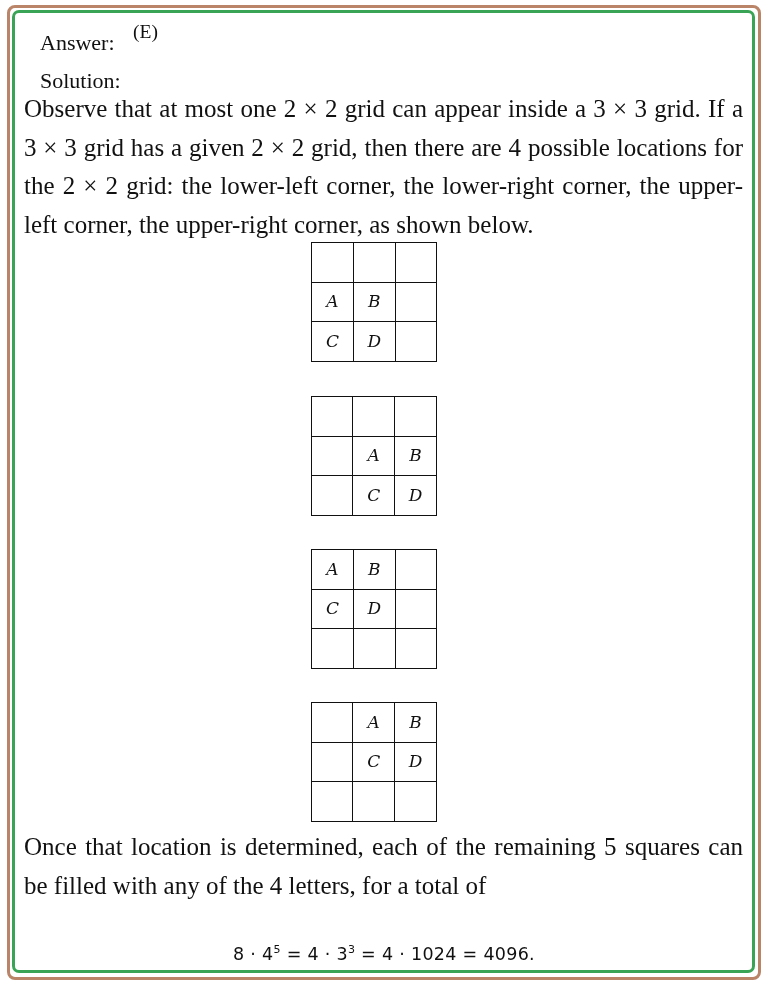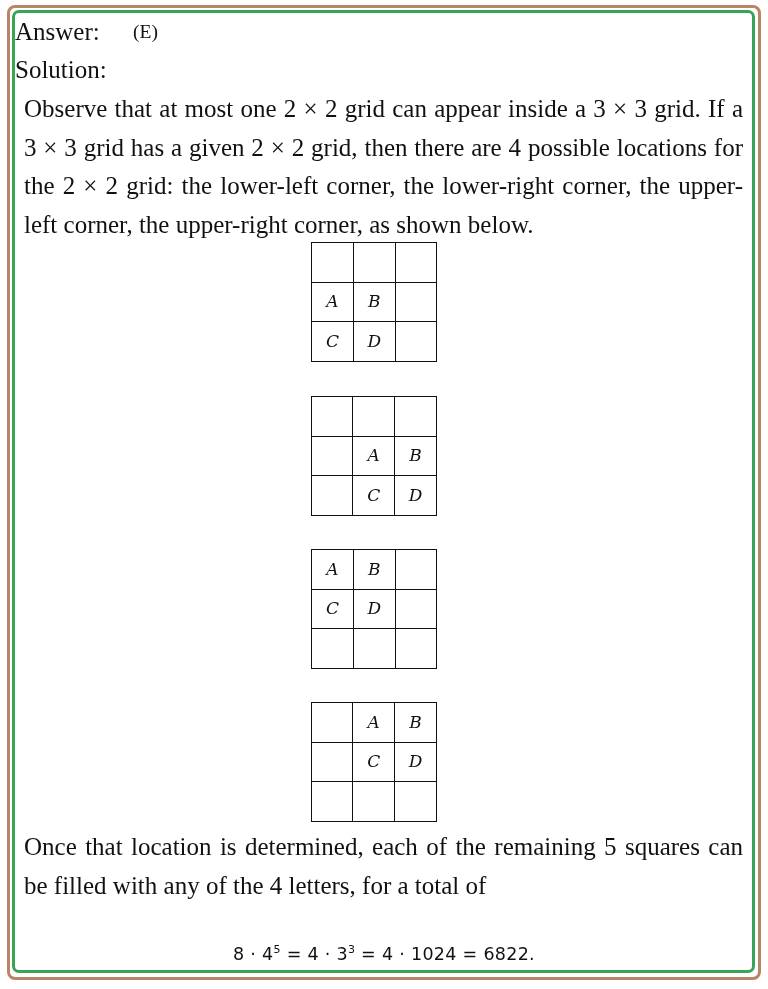--- a/index.html
+++ b/index.html
@@ -30,24 +30,25 @@
       left: 12px;
       top: 10px;
       width: 743px;
       height: 963px;
       box-sizing: border-box;
       border: 3px solid #3aa456;
       border-radius: 7px;
     }
     .text-line {
       position: absolute;
-      left: 15px;
-      font-size: 25px;
+      left: 40px;
+      font-size: 22px;
       line-height: 24px;
       white-space: nowrap;
+      margin-top: 11px;
     }
     .para {
       position: absolute;
       left: 24px;
       width: 719px;
       font-size: 25px;
       line-height: 38.5px;
       text-align: justify;
       text-align-last: left;
     }
@@ -186,13 +187,13 @@
   <tr>
     <td></td>
     <td></td>
     <td></td>
   </tr>
 </tbody>
   </table>
 
 <div class="para para-2">Once that location is determined, each of the remaining 5 squares can be filled with any of the 4 letters, for a total of</div>
 
-<div class="equation"><span>8 · 4</span><sup>5</sup><span> = 4 · 3</span><sup>3</sup><span> = 4 · 1024 = 6822.</span></div>
+<div class="equation"><span>8 · 4</span><sup>5</sup><span> = 4 · 3</span><sup>3</sup><span> = 4 · 1024 = 4096.</span></div>
 
 </body></html>

